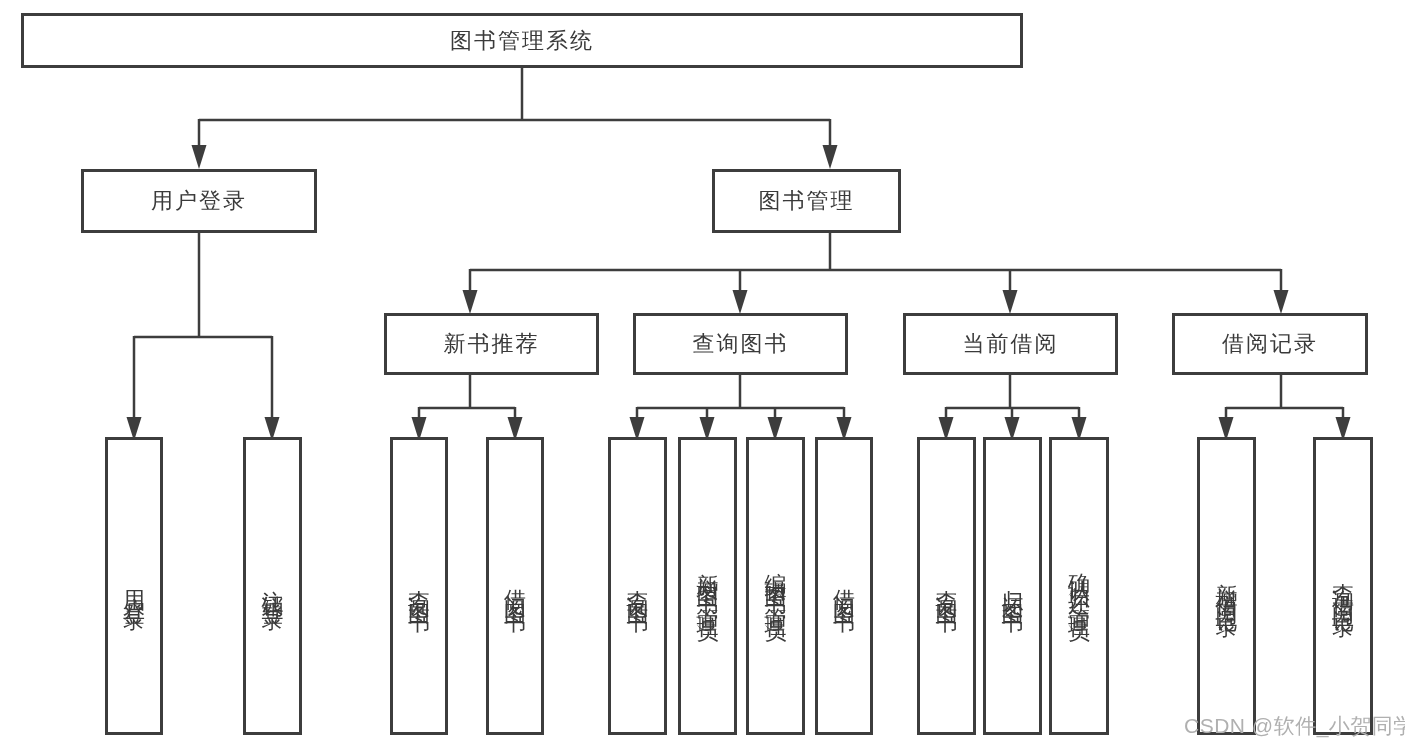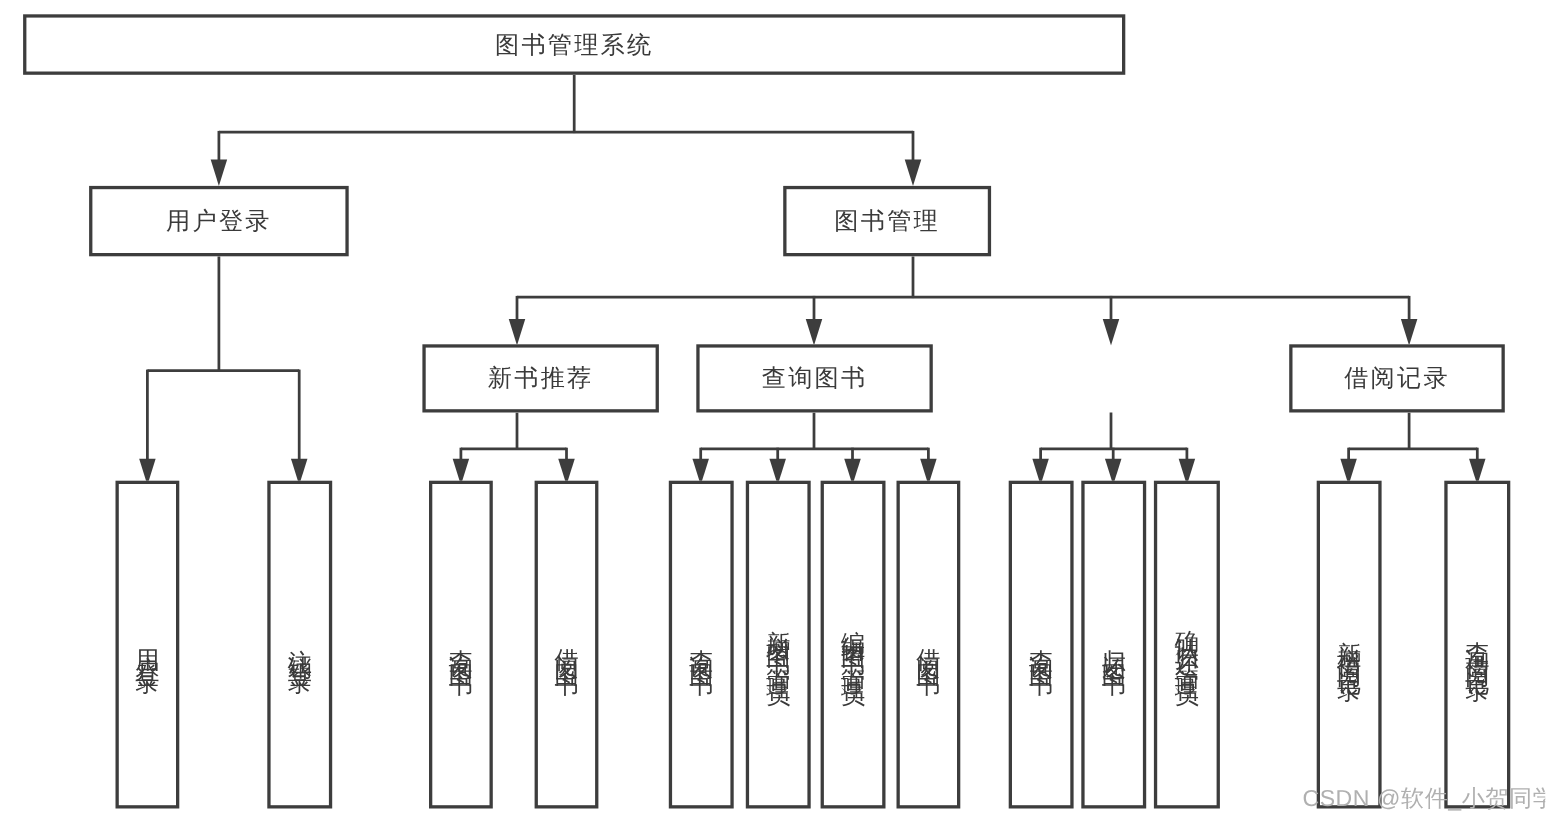--- a/index.html
+++ b/index.html
@@ -138,20 +138,23 @@
   <div class="node hbox" style="left:712px;top:169px;width:189px;height:64px">
     <span>图书管理</span>
   </div>
 
   <div class="node hbox" style="left:384px;top:313px;width:215px;height:62px">
     <span>新书推荐</span>
   </div>
   <div class="node hbox" style="left:633px;top:313px;width:215px;height:62px">
     <span>查询图书</span>
   </div>
+  <div class="node hbox" style="left:903px;top:313px;width:215px;height:62px">
+    <span>当前借阅</span>
+  </div>
   <div class="node hbox" style="left:1172px;top:313px;width:196px;height:62px">
     <span>借阅记录</span>
   </div>
 
   <div class="node vbox" style="left:105px;top:437px;width:58px;height:298px">
     <span>用户登录</span>
   </div>
   <div class="node vbox" style="left:243px;top:437px;width:59px;height:298px">
     <span>注销登录</span>
   </div>

